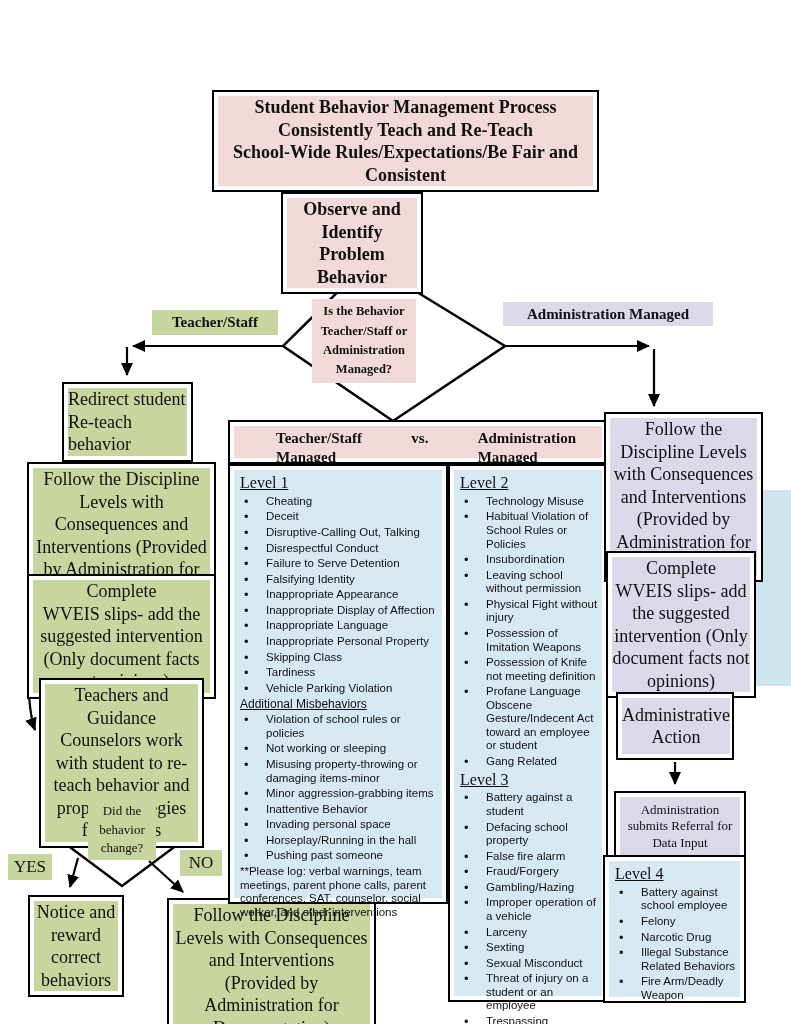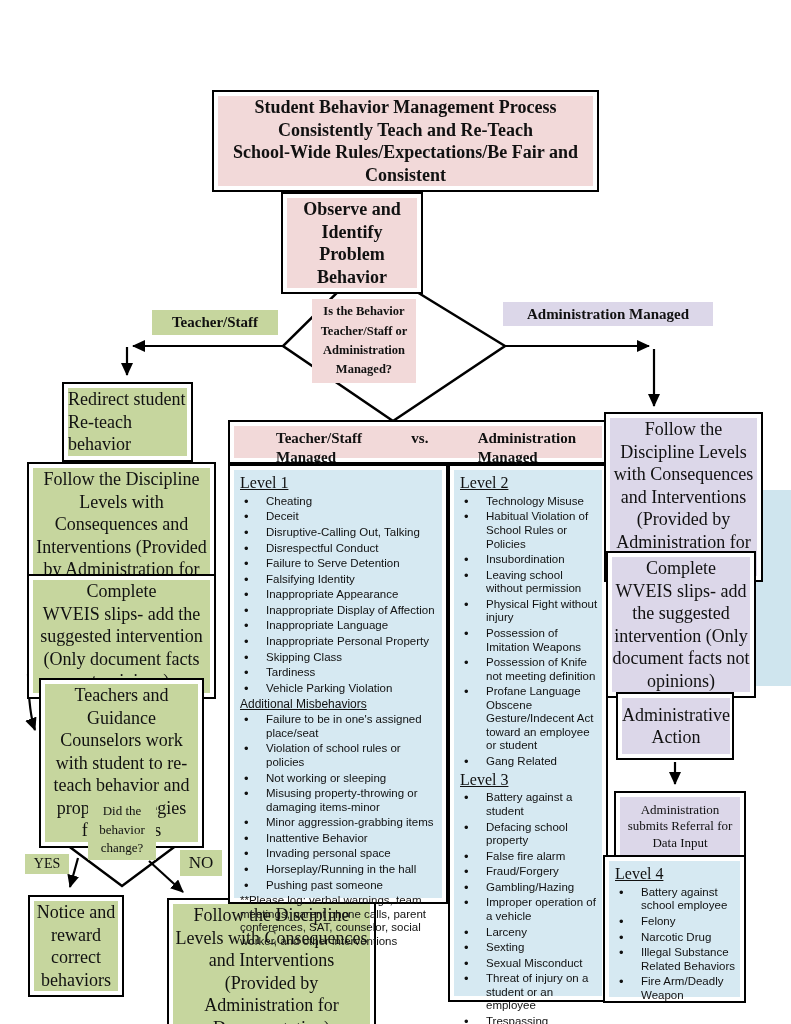--- a/index.html
+++ b/index.html
@@ -107,21 +107,21 @@
   </div>
 
   <div class="node" style="left:39px;top:678px;width:165px;min-height:95px;">
     <div class="node-fill green fs14">Teachers and Guidance Counselors work with student to re-teach behavior and propose strategies for success</div>
   </div>
 
   <div class="label green fs13" style="left:88px;top:800px;width:68px;height:60px;line-height:1.45;">Did the
 behavior
 change?</div>
 
-  <div class="label green" style="left:25px;top:854px;width:44px;height:20px;font-size:14px;">YES</div>
+  <div class="label green" style="left:8px;top:854px;width:44px;height:26px;font-size:17px;">YES</div>
   <div class="label green" style="left:180px;top:850px;width:42px;height:26px;font-size:17px;">NO</div>
 
   <div class="node" style="left:28px;top:895px;width:96px;min-height:98px;">
     <div class="node-fill green fs14">Notice and reward correct behaviors</div>
   </div>
 
   <div class="node" style="left:167px;top:898px;width:209px;min-height:94px;">
     <div class="node-fill green fs14">Follow the Discipline Levels with Consequences and Interventions (Provided by Administration for Documentation)</div>
   </div>
 
@@ -148,21 +148,20 @@
           <li>Inappropriate Appearance</li>
           <li>Inappropriate Display of Affection</li>
           <li>Inappropriate Language</li>
           <li>Inappropriate Personal Property</li>
           <li>Skipping Class</li>
           <li>Tardiness</li>
           <li>Vehicle Parking Violation</li>
         </ul>
       <div class="sub-head">Additional Misbehaviors</div>
       <ul class="blist">
-          <li>Failure to be in one's assigned place/seat</li>
           <li>Violation of school rules or policies</li>
           <li>Not working or sleeping</li>
           <li>Misusing property-throwing or damaging items-minor</li>
           <li>Minor aggression-grabbing items</li>
           <li>Inattentive Behavior</li>
           <li>Invading personal space</li>
           <li>Horseplay/Running in the hall</li>
           <li>Pushing past someone</li>
         </ul>
       <div class="note">**Please log: verbal warnings, team meetings, parent phone calls, parent conferences, SAT, counselor, social worker, and other interventions</div>

